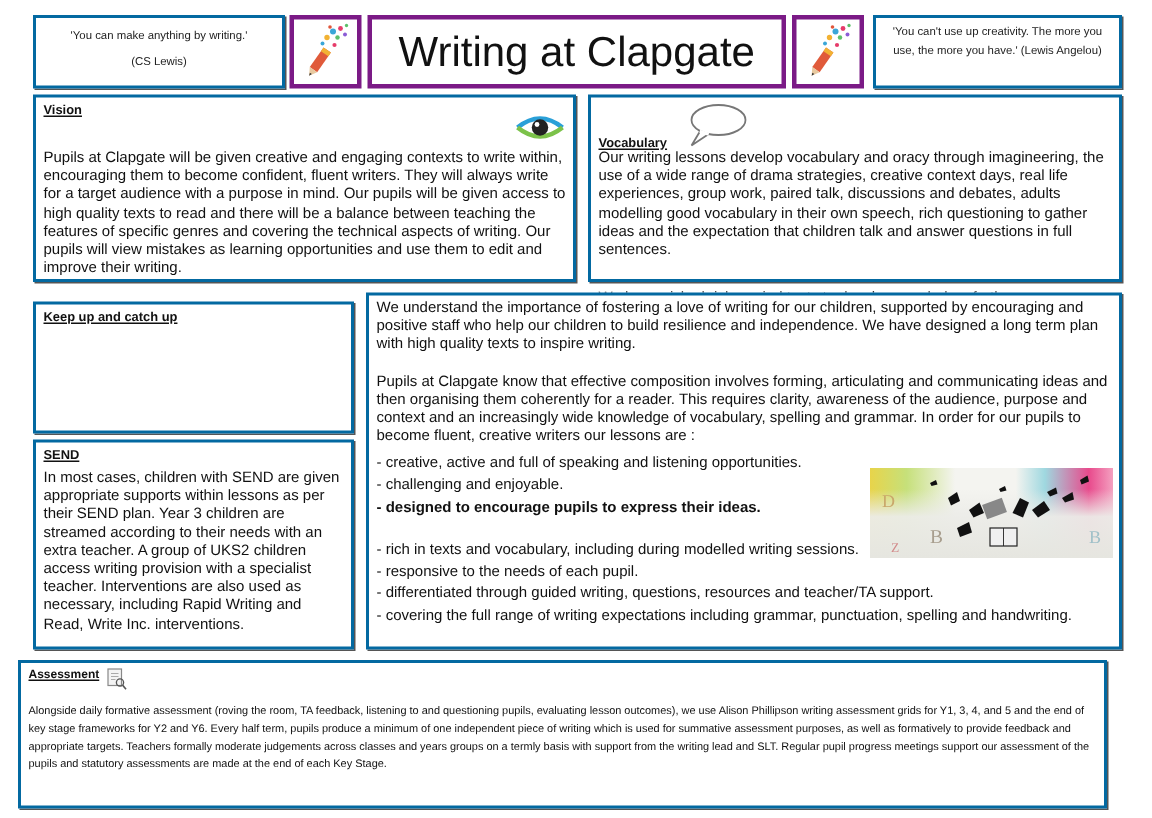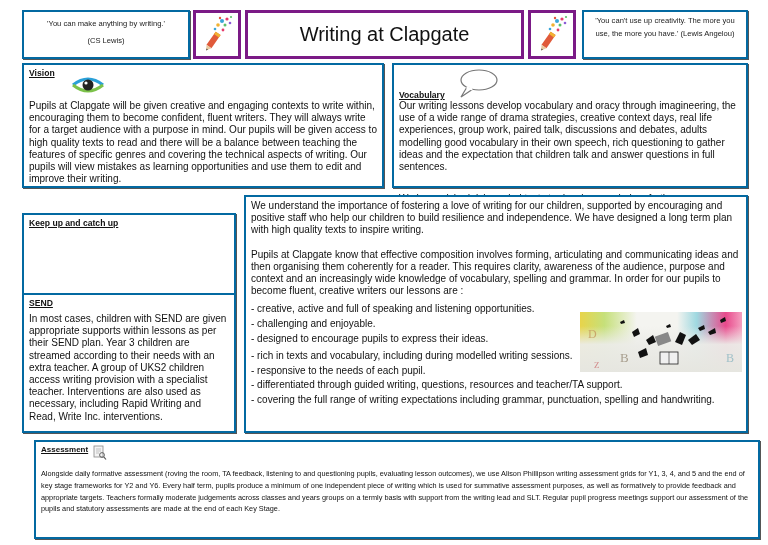--- a/index.html
+++ b/index.html
@@ -35,21 +35,21 @@
       <circle cx="29" cy="12" r="1.5" fill="#5cc06a"></circle>
     <circle cx="34" cy="10" r="1.3" fill="#8b5cd6"></circle>
       <circle cx="24" cy="5" r="1.2" fill="#e0553a"></circle>
     <circle cx="19" cy="16" r="1.3" fill="#3aa6d8"></circle>
       <circle cx="27" cy="17" r="1.4" fill="#e63b6a"></circle>
     <circle cx="35" cy="4" r="1.1" fill="#5cc06a"></circle>
   </svg>
 </div>
 
 <div class="box pu" style="left:245px;top:10px;width:279px;height:49px;display:flex;align-items:center;justify-content:center;">
-  <span style="font-size:20px;color:#111;">Writing at Clapgate</span>
+  <span style="font-size:28px;color:#111;">Writing at Clapgate</span>
 </div>
 
 <div class="box pu" style="left:528px;top:10px;width:48px;height:49px;">
   <svg width="42" height="43" viewBox="0 0 42 43">
     <g transform="rotate(35 21 22)">
       <rect x="18" y="20" width="6" height="16" fill="#e05a3a"></rect>
       <rect x="18" y="20" width="6" height="3" fill="#f2b233"></rect>
       <polygon points="18,36 24,36 21,41" fill="#e8c9a0"></polygon>
       <polygon points="20.2,39 21.8,39 21,41" fill="#333"></polygon>
     </g>
@@ -63,21 +63,21 @@
       <circle cx="27" cy="17" r="1.4" fill="#e63b6a"></circle>
     <circle cx="35" cy="4" r="1.1" fill="#5cc06a"></circle>
   </svg>
 </div>
 
 <div class="box bk quote" style="left:582px;top:10px;width:166px;height:49px;padding:3px 6px 0 6px;line-height:12.5px;border-width:2.5px;">
   <div>'You can't use up creativity. The more you use, the more you have.'  (Lewis Angelou)</div>
 </div>
 
 <div class="box bk" style="left:22px;top:63px;width:362px;height:125px;padding:3px 5px;">
-  <div style="display:flex;align-items:flex-start;height:32px;">
+  <div style="display:flex;align-items:flex-start;height:32px;justify-content:space-between;">
     <span class="heading">Vision</span>
     <svg width="34" height="18" viewBox="0 0 34 18" style="margin-left:16px;margin-top:8px;">
       <path d="M2 9 Q17 -3 32 9" stroke="#2aa0d8" stroke-width="3" fill="none"></path>
       <path d="M2 9 Q17 21 32 9" stroke="#7cc24a" stroke-width="3" fill="none"></path>
       <circle cx="17" cy="9" r="5.5" fill="#222"></circle>
       <circle cx="15" cy="7" r="1.6" fill="#fff"></circle>
     </svg>
   </div>
   <p class="para">Pupils at Clapgate will be given creative and engaging contexts to write within, encouraging them to become confident, fluent writers. They will always write for a target audience with a purpose in mind. Our pupils will be given access to high quality texts to read and there will be a balance between teaching the features of specific genres and covering the technical aspects of writing. Our pupils will view mistakes as learning opportunities and use them to edit and improve their writing.</p>
 </div>
@@ -88,36 +88,36 @@
     <svg width="44" height="32" viewBox="0 0 44 32" style="margin-left:10px;margin-top:0px;">
       <ellipse cx="24" cy="12" rx="18" ry="10" fill="#fff" stroke="#777" stroke-width="1.2"></ellipse>
       <path d="M12 19 L6 29 L18 21" fill="#fff" stroke="#777" stroke-width="1.2"></path>
       <path d="M11.5 19.5 L17.5 21.5" stroke="#fff" stroke-width="2"></path>
     </svg>
   </div>
   <p class="para">Our writing lessons develop vocabulary and oracy through imagineering, the use of a wide range of drama strategies, creative context days, real life experiences, group work, paired talk, discussions and debates, adults modelling good vocabulary in their own speech, rich questioning to gather ideas and the expectation that children talk and answer questions in full sentences.</p>
   <p class="para" style="margin-top:20px;">We have picked rich, varied texts to develop vocabulary further.</p>
 </div>
 
-<div class="box bk" style="left:22px;top:201px;width:214px;height:88px;padding:3px 5px;margin-top:12px;">
+<div class="box bk" style="left:22px;top:201px;width:214px;height:88px;padding:3px 5px;">
   <div class="heading" style="margin-bottom:5px;">Keep up and catch up</div>
 </div>
 
 <div class="box bk" style="left:22px;top:293px;width:214px;height:140px;padding:3px 5px;">
   <div class="heading" style="margin-bottom:5px;">SEND</div>
   <p class="para">In most cases, children with SEND are given appropriate supports within lessons as per their SEND plan.  Year 3 children are streamed according to their needs with an extra teacher. A group of UKS2 children access writing provision with a specialist teacher. Interventions are also used as necessary, including Rapid Writing and Read, Write Inc. interventions.</p>
 </div>
 
 <div class="box bk" style="left:244px;top:195px;width:504px;height:238px;padding:3px 5px;">
   <p class="para">We understand the importance of fostering a love of writing for our children, supported by encouraging and positive staff who help our children to build resilience and independence. We have designed a long term plan with high quality texts to inspire writing.</p>
   <p class="para" style="margin-top:12px;">Pupils at Clapgate know that effective composition involves forming, articulating and communicating ideas and then organising them coherently for a reader. This requires clarity, awareness of the audience, purpose and context and an increasingly wide knowledge of vocabulary, spelling and grammar. In order for our pupils to become fluent, creative writers our lessons are :</p>
   <div style="margin-top:6px;width:340px;">
     <div class="para" style="margin-bottom:2.5px;">- creative, active and full of speaking and listening opportunities.</div>
     <div class="para" style="margin-bottom:2.5px;">- challenging and enjoyable.</div>
-    <div class="para" style="margin-bottom:5px;">- designed to encourage pupils to express their ideas.</div>
+    <div class="para" style="margin-bottom:16px;font-weight:bold;">- designed to encourage pupils to express their ideas.</div>
     <div class="para" style="margin-bottom:2.5px;">- rich in texts and vocabulary, including during modelled writing sessions.</div>
     <div class="para" style="margin-bottom:2.5px;">- responsive to the needs of each pupil.</div>
   </div>
   <div class="para" style="margin-bottom:2.5px;white-space:nowrap;">- differentiated through guided writing, questions, resources and teacher/TA support.</div>
   <div class="para" style="white-space:nowrap;">- covering the full range of writing expectations including grammar, punctuation, spelling and handwriting.</div>
 
   <div style="position:absolute;left:334px;top:115px;width:162px;height:60px;overflow:hidden;
               background:linear-gradient(90deg,#e8d44a 0%,#c6e07a 15%,#f4f4f0 35%,#f4f4f0 60%,#9fd8e0 72%,#e84a8c 90%,#f4a0c0 100%);">
     <div style="position:absolute;inset:14px 0 0 0;background:linear-gradient(180deg,rgba(240,240,236,0) 0%,rgba(236,236,232,0.95) 40%,#e6e6e0 100%);"></div>
     <svg width="162" height="60" viewBox="0 0 162 60" style="position:absolute;left:0;top:0;">
@@ -137,21 +137,21 @@
         <path d="M140 8 l5 -3 l1 4 l-5 2z"></path>
           <path d="M86 14 l4 -2 l1 3 l-4 1z"></path>
       </g>
       <rect x="76" y="22" width="14" height="10" fill="#888" transform="rotate(-20 83 27)"></rect>
       <rect x="80" y="40" width="18" height="12" fill="#f0f0f0" stroke="#222" stroke-width="0.8"></rect>
       <line x1="89" y1="40" x2="89" y2="52" stroke="#222" stroke-width="0.6"></line>
     </svg>
   </div>
 </div>
 
-<div class="box bk" style="left:34px;top:440px;width:726px;height:99px;padding:3px 5px;">
+<div class="box bk" style="left:12px;top:440px;width:726px;height:99px;padding:3px 5px;">
   <div style="display:flex;align-items:flex-start;height:20px;">
     <span class="heading" style="font-size:8px;">Assessment</span>
     <svg width="14" height="16" viewBox="0 0 14 16" style="margin-left:5px;">
       <rect x="1" y="1" width="9" height="11" fill="#f4f4f4" stroke="#888" stroke-width="0.8"></rect>
       <line x1="3" y1="4" x2="8" y2="4" stroke="#aaa" stroke-width="0.7"></line>
       <line x1="3" y1="6" x2="8" y2="6" stroke="#aaa" stroke-width="0.7"></line>
       <line x1="3" y1="8" x2="6" y2="8" stroke="#aaa" stroke-width="0.7"></line>
       <circle cx="9" cy="10" r="2.4" fill="none" stroke="#555" stroke-width="0.9"></circle>
       <line x1="10.8" y1="11.8" x2="13" y2="14.5" stroke="#555" stroke-width="1.1"></line>
     </svg>

